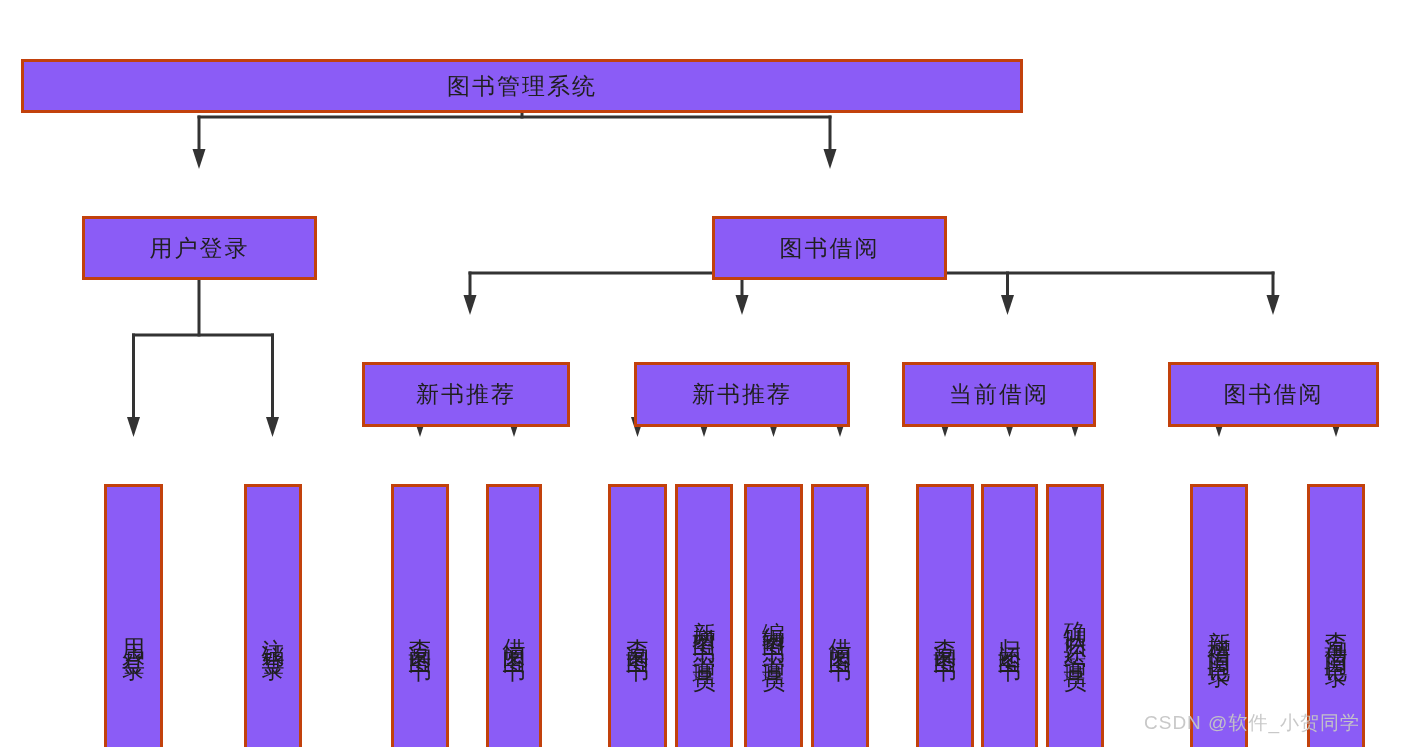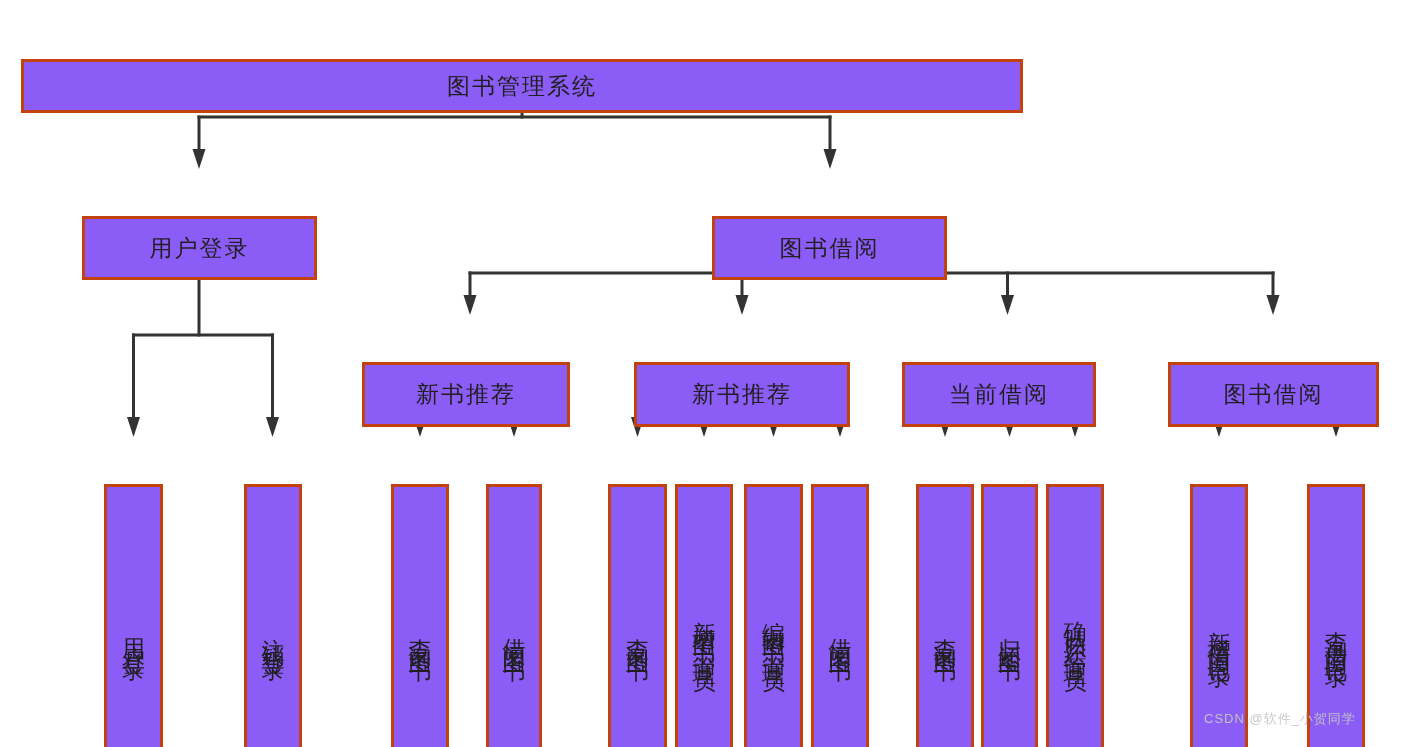--- a/index.html
+++ b/index.html
@@ -41,23 +41,23 @@
   .leaf {
     writing-mode: vertical-rl;
     text-orientation: mixed;
     font-size: 23px;
     letter-spacing: 7px;
     line-height: 1;
     text-align: center;
   }
   .watermark {
     position: absolute;
-    left: 1204px;
+    left: 1144px;
     top: 710px;
-    font-size: 13px;
+    font-size: 19px;
     color: rgba(197, 197, 197, 0.95);
     white-space: nowrap;
     z-index: 3;
     letter-spacing: 1px;
   }
 </style>
 </head>
 <body>
 
 <div class="canvas">

